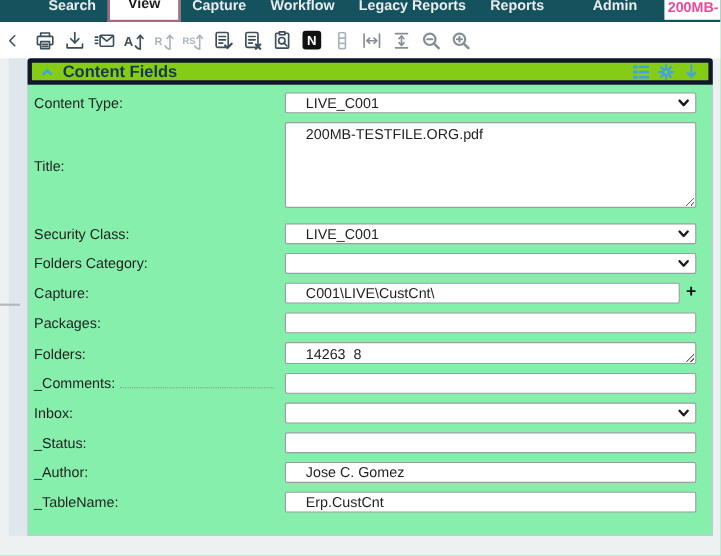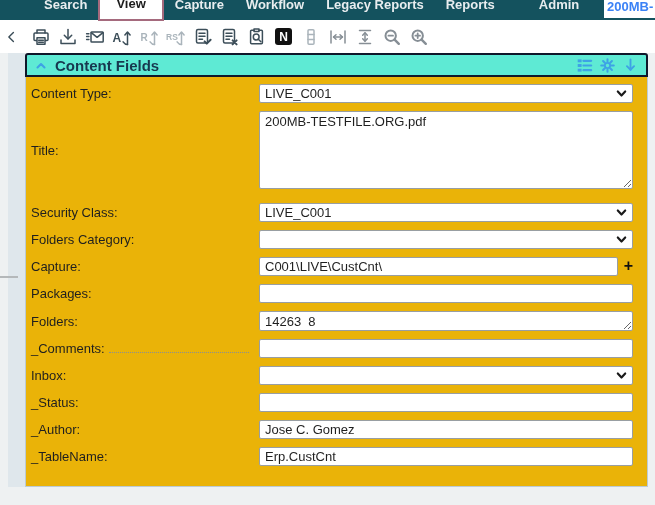--- a/index.html
+++ b/index.html
@@ -4,36 +4,36 @@
 <style>
   * { box-sizing: border-box; }
   html,body { margin:0; padding:0; }
   body {
     width:655px; height:505px; overflow:hidden; position:relative;
     background:#eef1f2; font-family:"Liberation Sans", sans-serif;
   }
   
   .navbar {
     position:absolute; left:0; top:0; width:655px; height:20px;
-    background:#14525e; display:flex; align-items:center;
+    background:#14525e; display:flex; align-items:flex-end;
     padding-left:33px; z-index:5;
   }
   .tab {
     height:20px; overflow:hidden; padding:0 11px; color:#e8edef;
     font-size:13px; font-weight:bold; cursor:pointer; white-space:nowrap;
   }
   .tab .tab-text { display:block; margin-top:-3px; }
   .tab.tab-active {
     background:#fff; border:2px solid #a56a7d; border-top:none;
     height:22px; color:#1c1c1c; padding:0 16px;
   }
   .tab.tab-admin { margin-left:22px; }
   .doc-title-box {
     position:absolute; left:604px; top:0; width:51px; height:18px;
-    background:#fff; color:#3b82f6; font-size:13px; font-weight:bold;
+    background:#fff; color:#ec4899; font-size:13px; font-weight:bold;
     overflow:hidden; z-index:6; padding:0 3px;
   }
   .doc-title-box span { display:block; margin-top:-1px; }
   
   .toolbar {
     position:absolute; left:0; top:20px; width:655px; height:33px;
     background:#fff; display:flex; align-items:center; gap:6px;
     padding-left:5px; color:#3c4e59;
   }
   .ticon { width:21px; height:21px; display:flex; align-items:center; justify-content:center; cursor:pointer; flex:0 0 auto; }
@@ -43,44 +43,44 @@
   .nbox {
     width:17px; height:17px; background:#111; color:#fff; border-radius:3px;
     font-weight:bold; font-size:12px; display:flex; align-items:center; justify-content:center;
   }
   
   .gutter-strip { position:absolute; left:8px; top:53px; width:17px; height:434px; background:#dfe7ec; }
   .gutter-splitter { position:absolute; left:0; top:276px; width:18px; height:2px; background:#b4b8ba; }
   
   .panel-header {
     position:absolute; left:25px; top:53px; width:623px; height:24px;
-    background:#5eead4; border:2px solid #0f172a; border-radius:3px 3px 0 0;
+    background:#84cc16; border:4px solid #0f172a; border-radius:3px 3px 0 0;
     display:flex; align-items:center; z-index:2;
   }
   .caret { color:#3ea2e5; margin-left:7px; display:flex; cursor:pointer; }
   .panel-title { margin-left:7px; font-size:15px; font-weight:bold; color:#17384f; }
   .header-icons { margin-left:auto; margin-right:7px; display:flex; gap:6px; align-items:center; color:#3ea2e5; }
   .hicon { display:flex; align-items:center; justify-content:center; cursor:pointer; }
   .panel-body {
     position:absolute; left:25px; top:77px; width:623px; height:410px;
-    background:#eab308; border:1px solid #bccbd4; border-top:none;
+    background:#86efac; border:1px solid #bccbd4; border-top:none;
     padding:7px 0 0 4px; overflow:hidden;
   }
   .frow { display:flex; align-items:center; margin-bottom:8px; }
   .frow.tall-row { margin-bottom:14px; }
   .flabel {
     width:229px; flex:0 0 229px; font-size:13px; color:#1f1f1f;
     display:flex; align-items:baseline; padding-left:1px; white-space:nowrap;
   }
   .leader { flex:1; border-bottom:1px dotted #8a8f92; margin:0 10px 3px 4px; min-width:10px; }
   .control { position:relative; width:374px; flex:0 0 374px; display:flex; align-items:flex-start; }
   input.fld, textarea.fld, .selectbox {
     width:374px; border:1px solid #989ea2; background:#fff;
     font-family:"Liberation Sans", sans-serif; font-size:13px; color:#1f1f1f;
-    padding:1px 5px; border-radius:2px; outline:none;
+    padding:1px 18px; border-radius:2px; outline:none;
   }
   input.fld { height:19px; }
   textarea.fld { display:block; height:20px; resize:both; overflow:auto; padding-top:2px; }
   textarea.fld.tall { height:78px; }
   .selectbox { height:19px; display:flex; align-items:center; position:relative; padding-right:20px; cursor:pointer; }
   .select-value { white-space:nowrap; overflow:hidden; }
   .sel-chev { position:absolute; right:4px; top:2px; display:flex; color:#1a1a1a; }
   .plus-btn { margin-left:6px; font-size:16px; font-weight:bold; color:#111; line-height:17px; cursor:pointer; }
 </style>
 </head>

